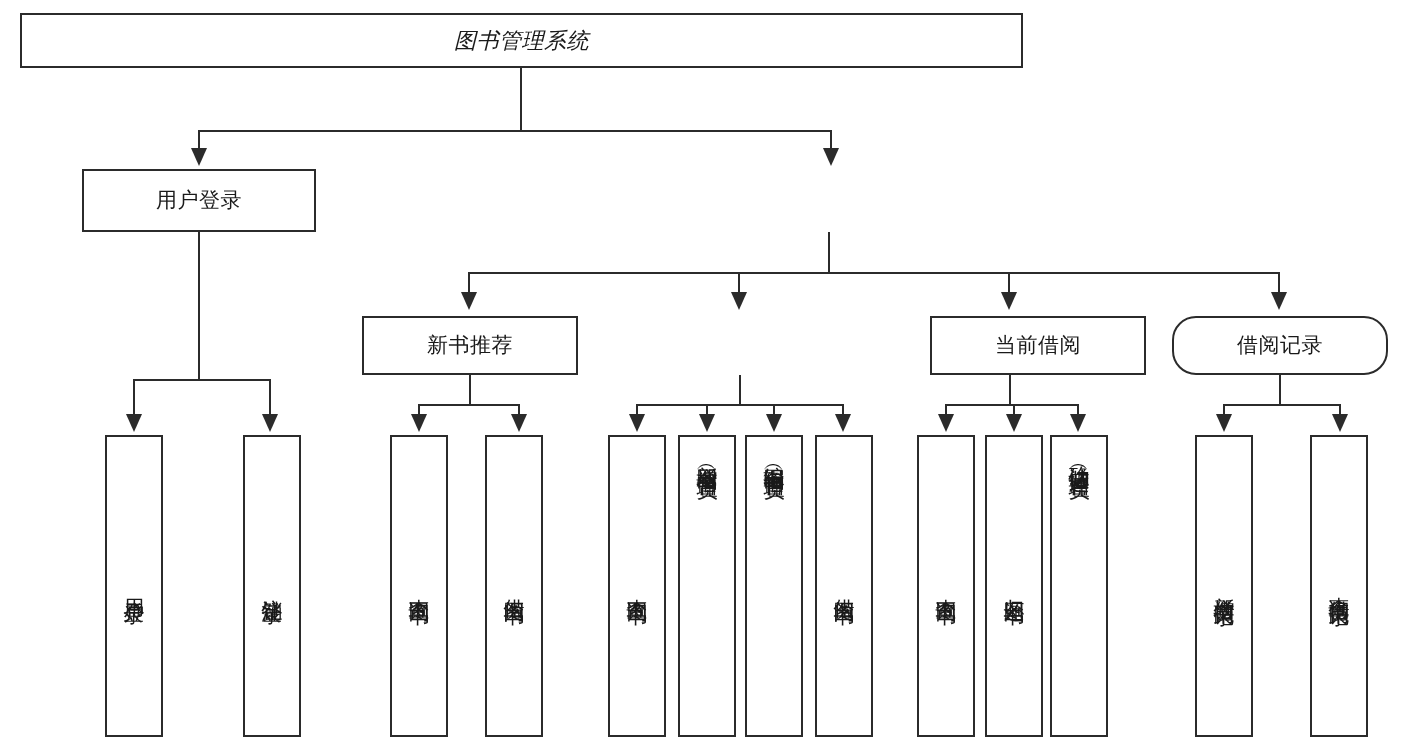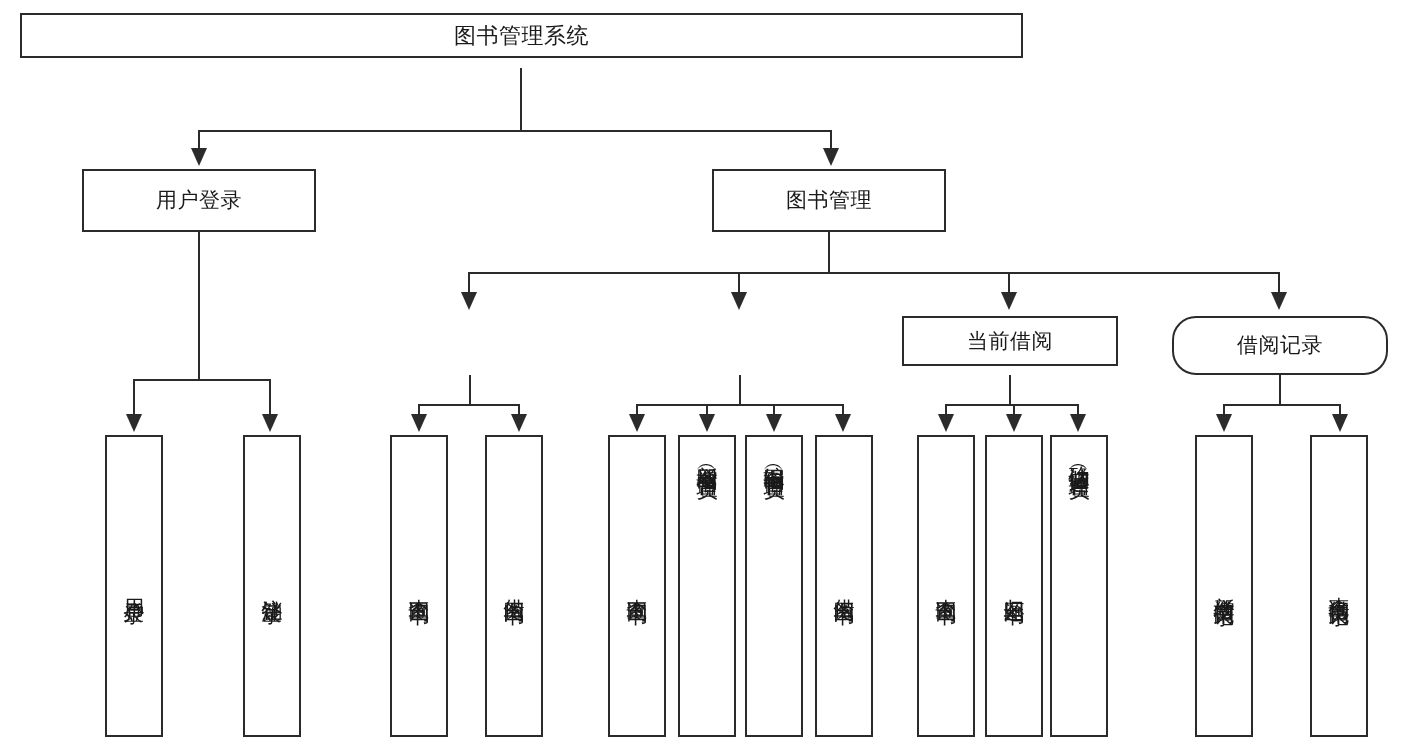--- a/index.html
+++ b/index.html
@@ -80,57 +80,57 @@
     white-space: nowrap;
     letter-spacing: 0.5px;
     pointer-events: none;
   }
 </style>
 </head>
 <body>
 
 <div id="canvas">
 
-  <div class="node horiz root" style="left:20px; top:13px; width:1003px; height:45px;">
+  <div class="node horiz root" style="left:20px; top:13px; width:1003px; height:55px;font-style:italic;">
     <span class="lbl">图书管理系统</span>
   </div>
 
   <div class="ln v" style="left:520px; top:68px; height:63px;"></div>
   <div class="ln h" style="left:198px; top:130px; width:634px;"></div>
   <div class="ln v" style="left:198px; top:130px; height:20px;"></div>
   <div class="ln v" style="left:830px; top:130px; height:20px;"></div>
   <div class="arrow" style="left:191px; top:148px;"></div>
   <div class="arrow" style="left:823px; top:148px;"></div>
 
   <div class="node horiz" style="left:82px; top:169px; width:234px; height:63px;">
     <span class="lbl">用户登录</span>
-  </div>
-  <div class="node horiz" style="left:712px; top:169px; width:234px; height:63px;">
-    <span class="lbl">图书管理</span>
   </div>
 
   <div class="ln v" style="left:198px; top:232px; height:148px;"></div>
   <div class="ln h" style="left:133px; top:379px; width:138px;"></div>
   <div class="ln v" style="left:133px; top:379px; height:37px;"></div>
   <div class="ln v" style="left:269px; top:379px; height:37px;"></div>
   <div class="arrow" style="left:126px; top:414px;"></div>
   <div class="arrow" style="left:262px; top:414px;"></div>
 
   <div class="ln v" style="left:828px; top:232px; height:41px;"></div>
   <div class="ln h" style="left:468px; top:272px; width:812px;"></div>
   <div class="ln v" style="left:468px; top:272px; height:22px;"></div>
   <div class="ln v" style="left:738px; top:272px; height:22px;"></div>
   <div class="ln v" style="left:1008px; top:272px; height:22px;"></div>
   <div class="ln v" style="left:1278px; top:272px; height:22px;"></div>
   <div class="arrow" style="left:461px; top:292px;"></div>
   <div class="arrow" style="left:731px; top:292px;"></div>
   <div class="arrow" style="left:1001px; top:292px;"></div>
   <div class="arrow" style="left:1271px; top:292px;"></div>
 
-  <div class="node horiz" style="left:902px; top:316px; width:216px; height:50px;">
+  <div class="node horiz" style="left:362px; top:316px; width:216px; height:59px;">
+    <span class="lbl">新书推荐</span>
+  </div>
+  <div class="node horiz" style="left:930px; top:316px; width:216px; height:59px;">
     <span class="lbl">当前借阅</span>
   </div>
   <div class="node horiz" style="left:1172px; top:316px; width:216px; height:59px;border-radius:24px;">
     <span class="lbl">借阅记录</span>
   </div>
 
   <div class="ln v" style="left:469px; top:375px; height:30px;"></div>
   <div class="ln h" style="left:418px; top:404px; width:102px;"></div>
   <div class="ln v" style="left:418px; top:404px; height:12px;"></div>
   <div class="ln v" style="left:518px; top:404px; height:12px;"></div>

